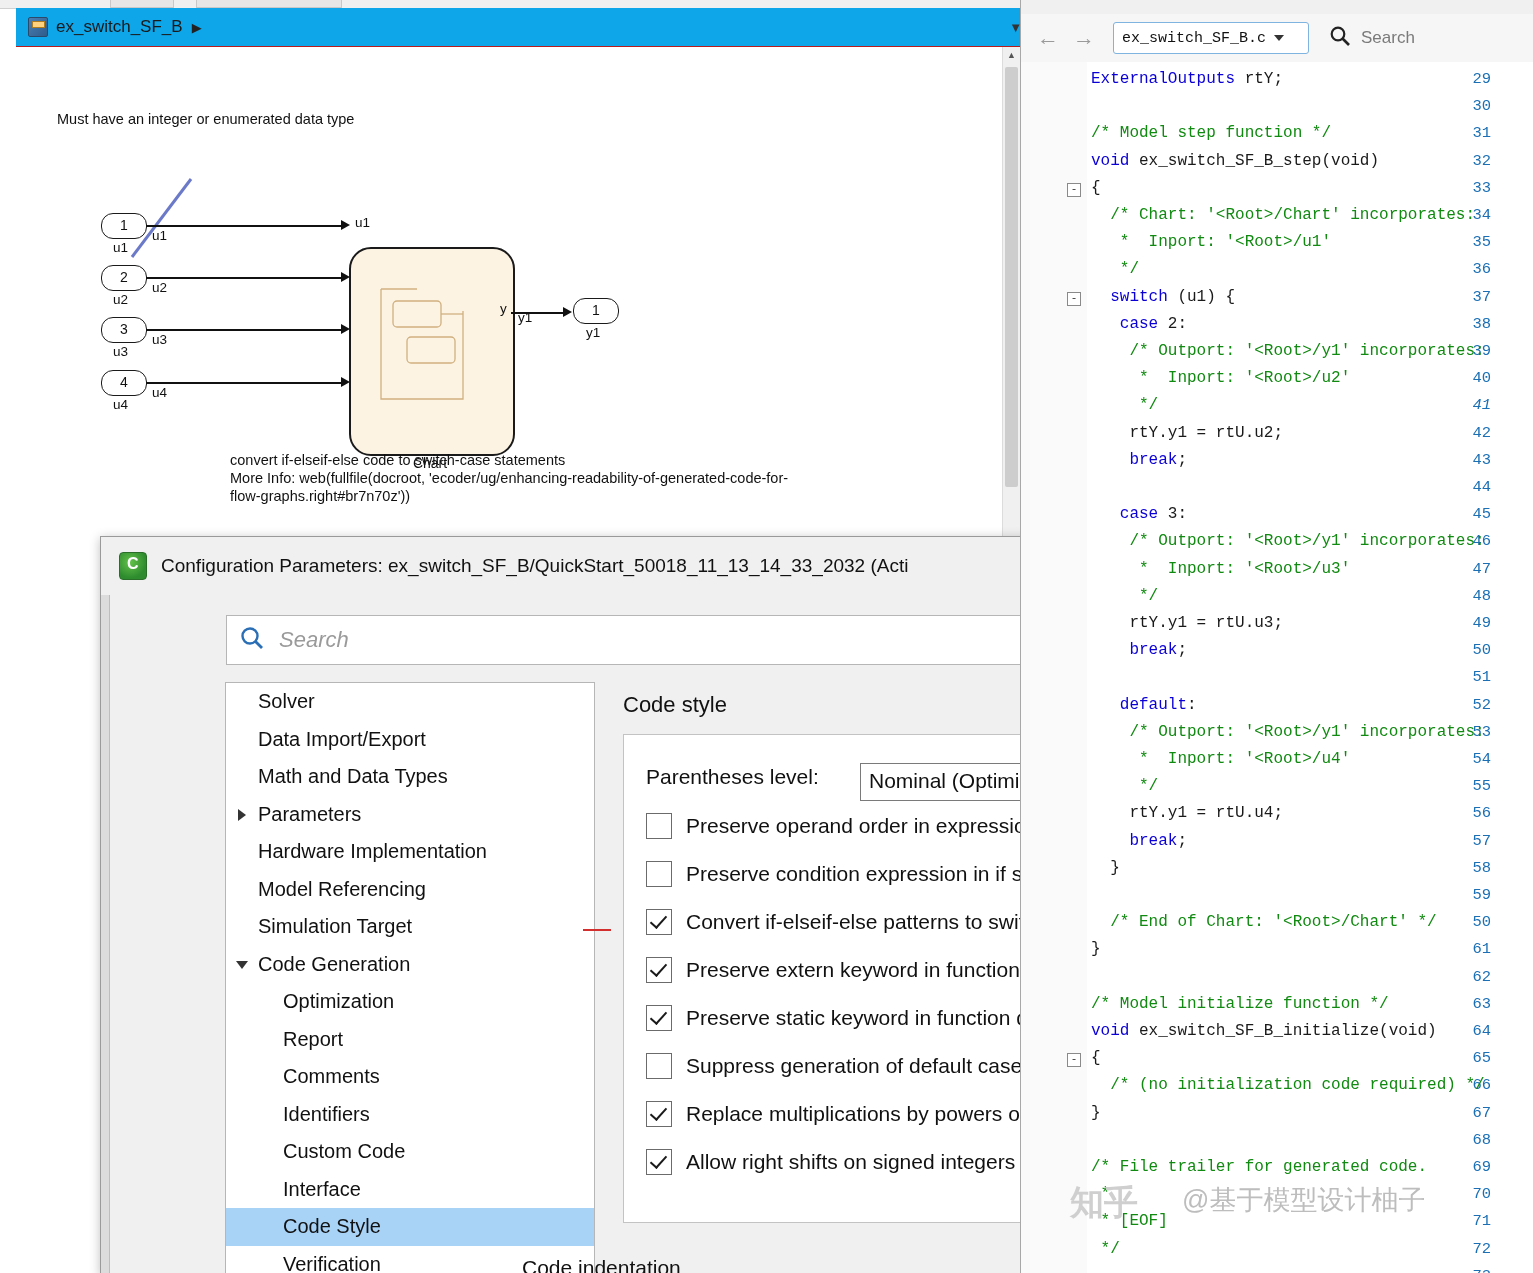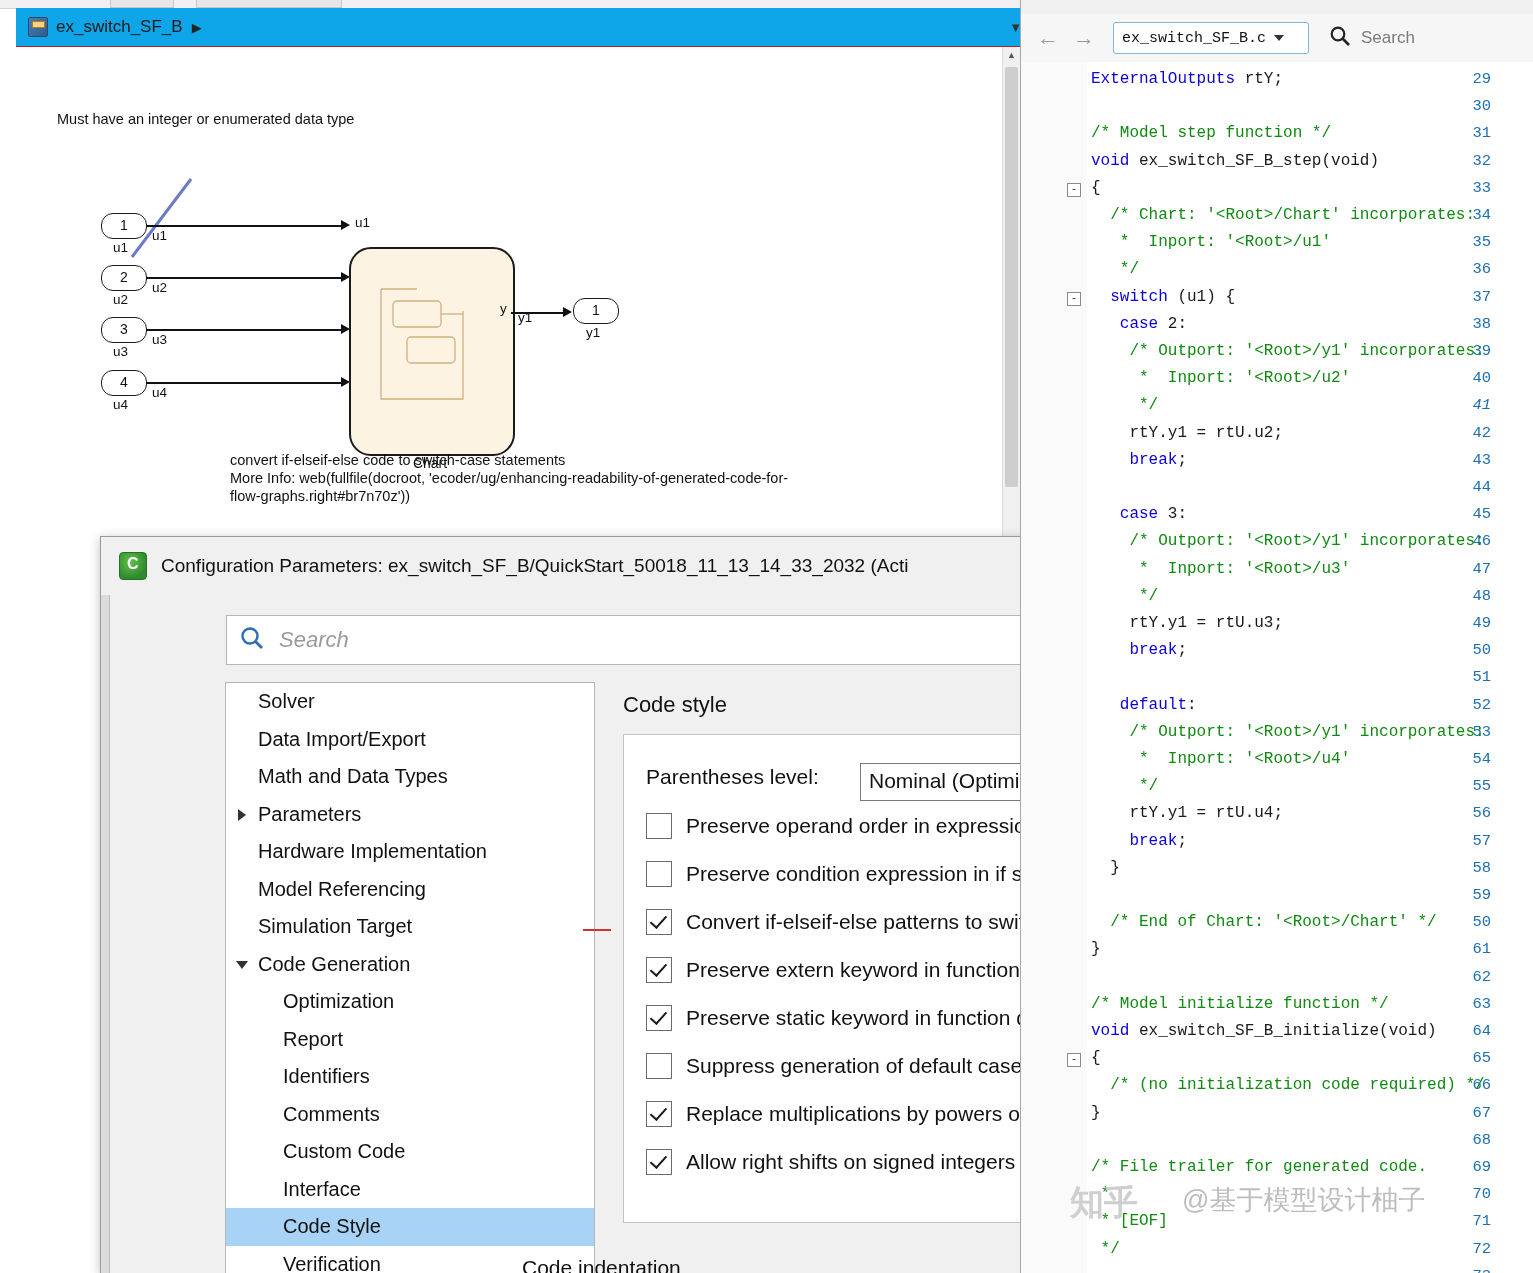--- a/index.html
+++ b/index.html
@@ -318,22 +318,22 @@
           </div>
           <div class="tree-item"><span>Hardware Implementation</span></div>
           <div class="tree-item"><span>Model Referencing</span></div>
           <div class="tree-item"><span>Simulation Target</span></div>
           <div class="tree-item">
             <span class="tree-caret caret-down"></span>
             <span>Code Generation</span>
           </div>
           <div class="tree-item child"><span>Optimization</span></div>
           <div class="tree-item child"><span>Report</span></div>
+          <div class="tree-item child"><span>Comments</span></div>
           <div class="tree-item child"><span>Identifiers</span></div>
-          <div class="tree-item child"><span>Comments</span></div>
           <div class="tree-item child"><span>Custom Code</span></div>
           <div class="tree-item child"><span>Interface</span></div>
           <div class="tree-item child selected"><span>Code Style</span></div>
           <div class="tree-item child"><span>Verification</span></div>
         </div>
       </div>
 
       <div id="cfg-right">
         <div id="cfg-section-title">Code style</div>
 

